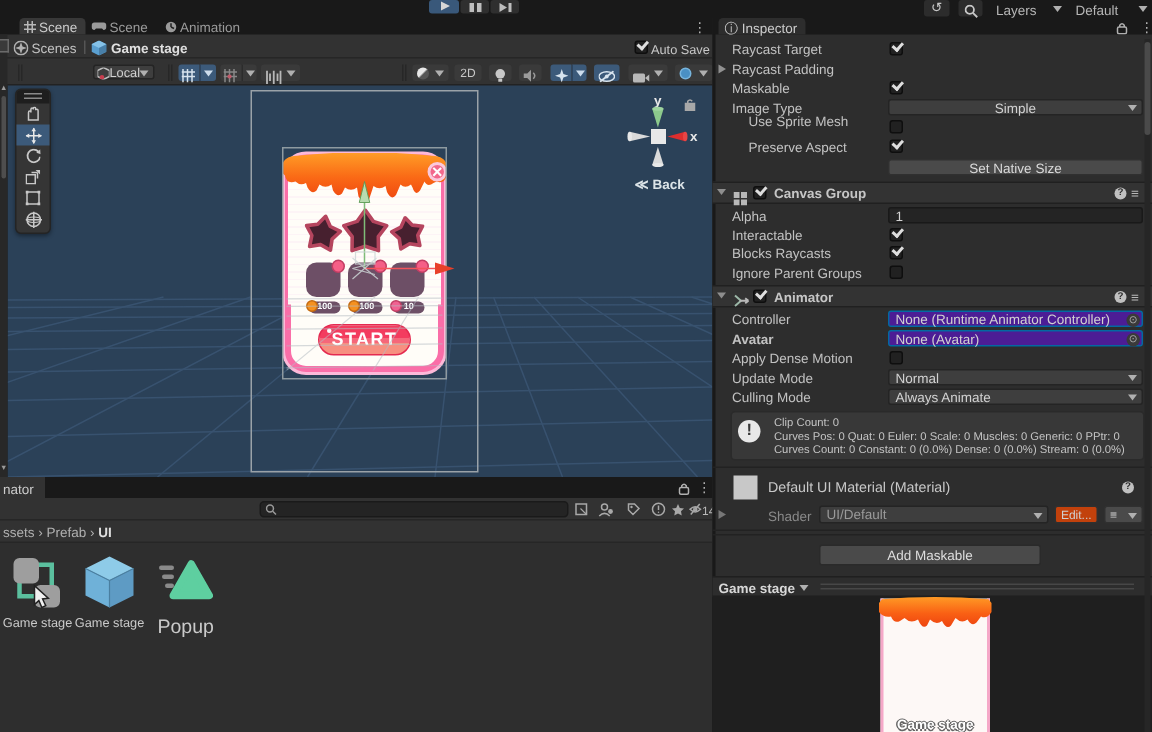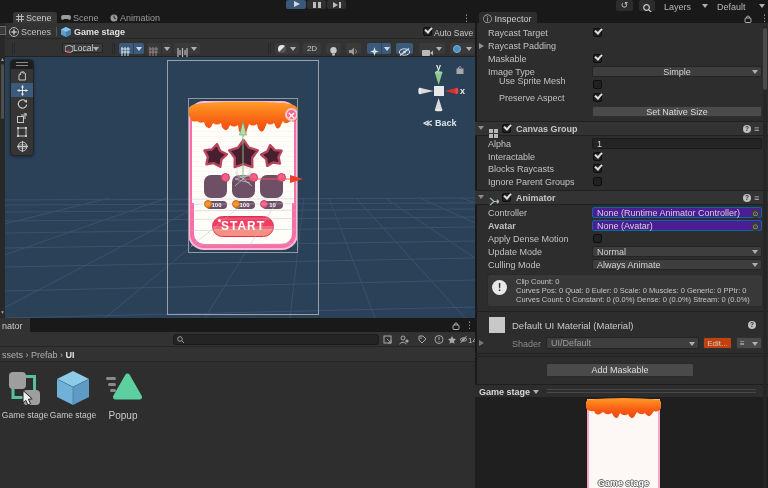--- a/index.html
+++ b/index.html
@@ -367,21 +367,21 @@
   <path d="M18,17 L18,35 M2,9 L18,17 M34,9 L18,17" stroke="#4a7fa0" stroke-width="0.8" fill="none"></path>
 </svg>
 <div class="abs txt" style="left:47px;top:410px;width:52px;text-align:center;font-size:8.5px;color:#cacaca;">Game stage</div>
 
 <svg class="abs" style="left:106px;top:373px;" width="36" height="28">
   <rect x="0" y="4" width="10" height="3" rx="1.5" fill="#8a8a8a"></rect>
   <rect x="2" y="10" width="8" height="3" rx="1.5" fill="#8a8a8a"></rect>
   <rect x="4" y="16" width="6" height="3" rx="1.5" fill="#8a8a8a"></rect>
   <path d="M21.5,3 L33.5,24 L9.5,24 Z" fill="#5ecfa0" stroke-linejoin="round" stroke="#5ecfa0" stroke-width="5"></path>
 </svg>
-<div class="abs txt" style="left:105px;top:410px;width:36px;text-align:center;font-size:10px;color:#cacaca;">Popup</div>
+<div class="abs txt" style="left:105px;top:410px;width:36px;text-align:center;font-size:13px;color:#cacaca;">Popup</div>
 
 <div class="abs" style="left:475px;top:12px;width:293px;height:476px;background:#2d2d2d;border-left:2px solid #191919;"></div>
 <div class="abs" style="left:475px;top:12px;width:293px;height:11px;background:#191919;"></div>
 <div class="abs" style="left:479px;top:12px;width:58px;height:11px;background:#2d2d2d;border-radius:3px 3px 0 0;"></div>
 <div class="abs txt" style="left:483px;top:13px;color:#cccccc;">ⓘ Inspector</div>
 <svg class="abs" style="left:744px;top:14px;" width="9" height="9">
       <rect x="1" y="4" width="6" height="4.5" rx="1" fill="none" stroke="#b0b0b0"></rect>
       <path d="M2.5,4 L2.5,2.8 Q4,1 5.5,2.8 L5.5,4" fill="none" stroke="#b0b0b0"></path>
     </svg>
 <div class="abs vmenu" style="left:760px;top:13px;">⋮</div>

